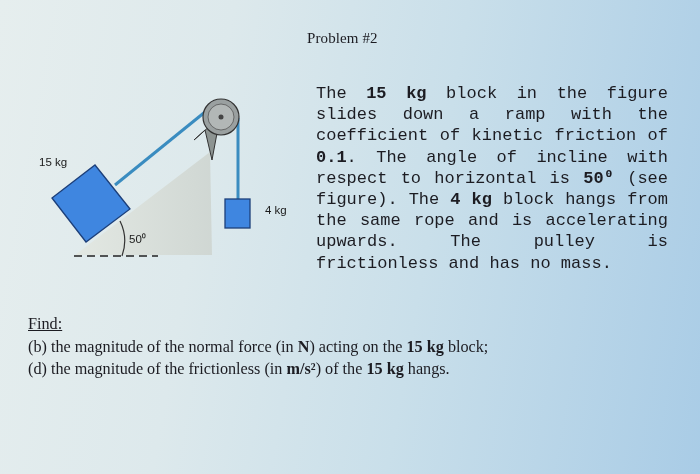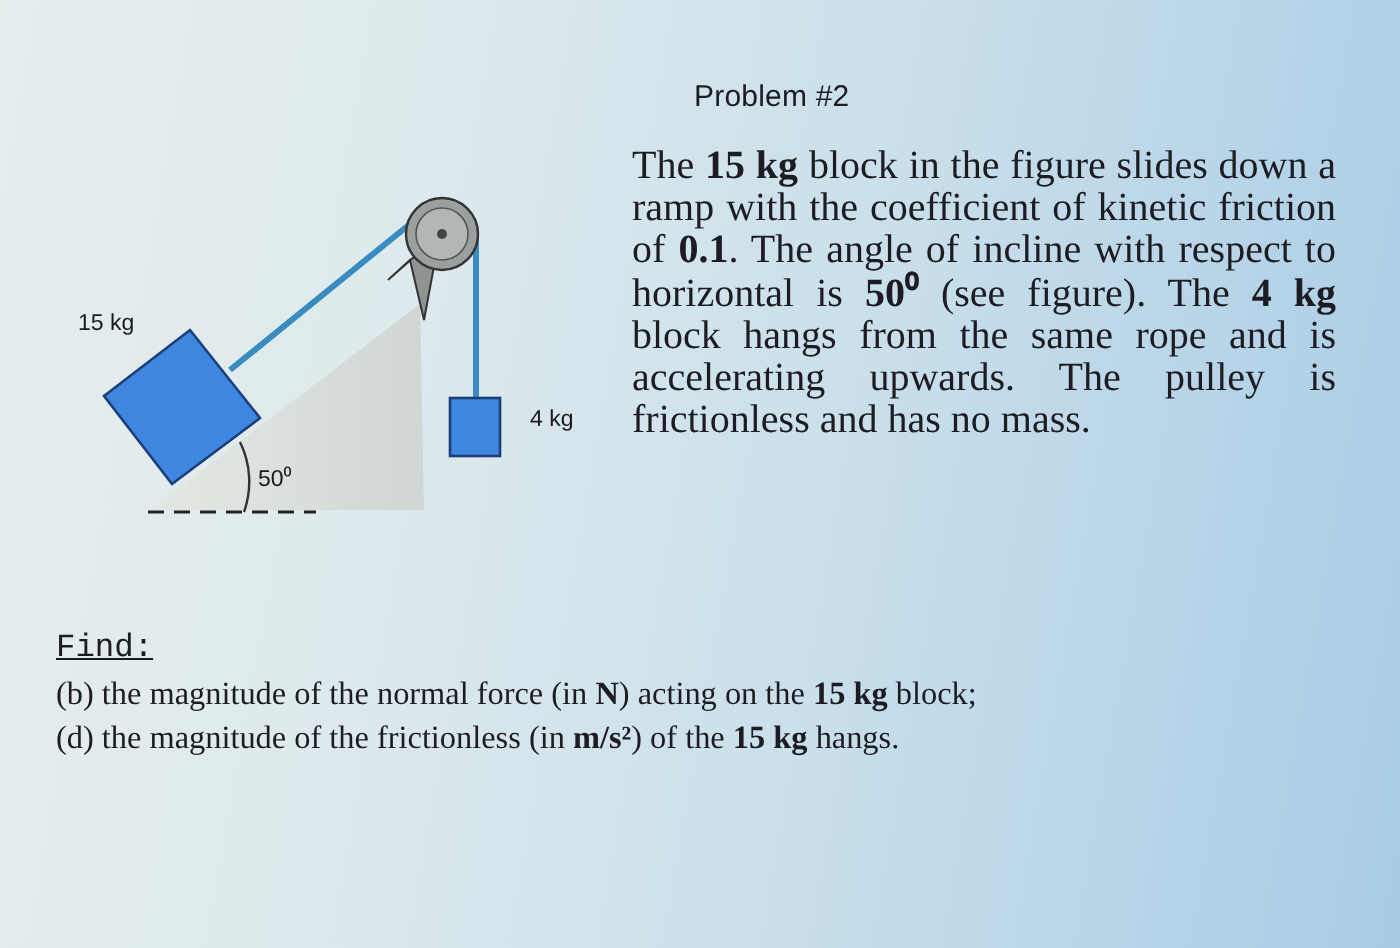--- a/index.html
+++ b/index.html
@@ -4,36 +4,36 @@
 <style>
   html, body { margin:0; padding:0; }
   body {
     width:700px; height:474px; overflow:hidden; position:relative;
     background: linear-gradient(100deg, #e6eeee 0%, #dde9ec 30%, #c9dfea 60%, #a9cce6 100%);
     font-family: "DejaVu Serif", "Liberation Serif", serif;
     color:#1c1c22;
   }
   .page { position:absolute; inset:0; }
   .title {
-    position:absolute; left:307px; top:40px; font-size:15px;
-    font-family: Liberation Sans, sans-serif; letter-spacing:0.1px;margin-left:40px;
+    position:absolute; left:307px; top:30px; font-size:15px;
+    font-family: Liberation Serif, serif; letter-spacing:0.1px;
   }
   .problem {
-    position:absolute; left:316px; top:73px; width:352px;
-    font-size:20px; line-height:21.2px; text-align:justify;
-    font-family: Liberation Serif, serif;
+    position:absolute; left:316px; top:83px; width:352px;
+    font-size:17px; line-height:21.2px; text-align:justify;
+    font-family: Liberation Mono, monospace;
   }
   .problem b { font-weight:bold; }
   .figure { position:absolute; left:0; top:80px; width:310px; height:200px; }
   .lbl { position:absolute; font-family: "Liberation Sans", sans-serif; font-size:11.5px; color:#1a1a1a; }
   .find {
     position:absolute; left:28px; top:313px; font-size:16.2px; line-height:22.6px;
     font-family: "Liberation Serif", serif;
   }
-  .find .find-h { text-decoration:underline;font-family:Liberation Mono, monospace; }
+  .find .find-h { text-decoration:underline; }
   .find b { font-weight:bold; }
 </style>
 </head>
 <body>
 
 <div class="page">
 
   <div class="title">Problem #2</div>
 
   <div class="problem" id="problem-text"><span>The </span><b>15 kg</b><span> block in the figure slides down a ramp with the coefficient of kinetic friction of </span><b>0.1</b><span>. The angle of incline with respect to horizontal is </span><b>50⁰</b><span> (see figure). The </span><b>4 kg</b><span> block hangs from the same rope and is accelerating upwards. The pulley is frictionless and has no mass.</span></div>

